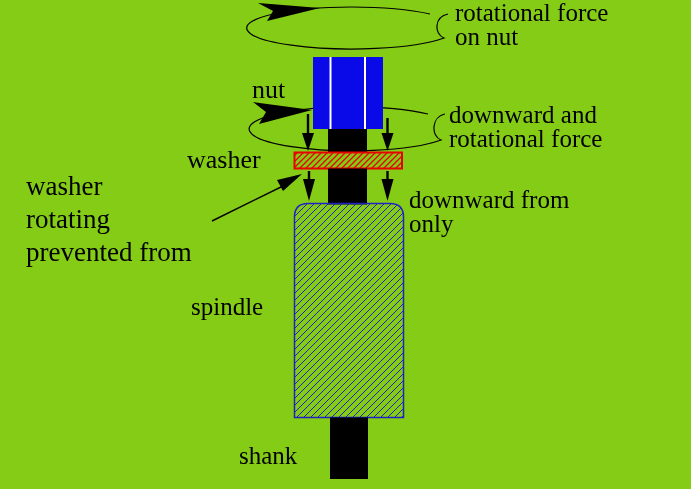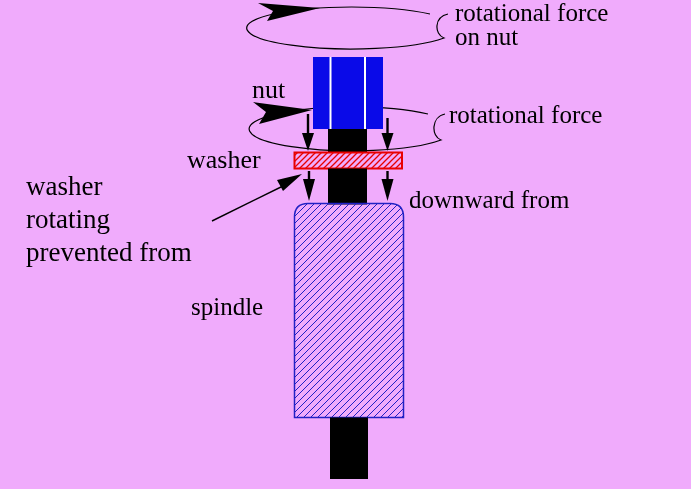--- a/index.html
+++ b/index.html
@@ -1,19 +1,19 @@
 <!DOCTYPE html>
 <html><head>
 <meta charset="utf-8">
 <style>
   html,body{margin:0;padding:0;background:#fff;}
   #stage{
     position:relative;
     width:691px;height:489px;
-    background:#f0abfc;
+    background:#84cc16;
     font-family:"Liberation Serif","DejaVu Serif",serif;
     color:#000;
     overflow:hidden;
   }
   #stage svg{position:absolute;left:0;top:0;}
   .lbl{
     position:absolute;
     white-space:nowrap;
     color:#000;
     font-family:"Liberation Serif","DejaVu Serif",serif;
@@ -85,31 +85,34 @@
   </svg>
 
   <div class="lbl sz25" style="left:455px;top:1px;">
     <div>rotational force</div>
     <div>on nut</div>
   </div>
 
   <div class="lbl sz26" style="left:252px;top:77px;">nut</div>
 
   <div class="lbl sz25" style="left:449px;top:103px;">
+    <div>downward and</div>
     <div>rotational force</div>
   </div>
 
   <div class="lbl sz26" style="left:187px;top:147px;">washer</div>
 
   <div class="lbl block-left" style="left:26px;top:170px;">
     <div>washer</div>
     <div>rotating</div>
     <div>prevented from</div>
   </div>
 
   <div class="lbl sz25" style="left:409px;top:188px;">
     <div>downward from</div>
+    <div>only</div>
   </div>
 
   <div class="lbl sz27" style="left:191px;top:293px;">spindle</div>
 
+  <div class="lbl sz27" style="left:239px;top:442px;">shank</div>
 
 </div>
 
 </body></html>

